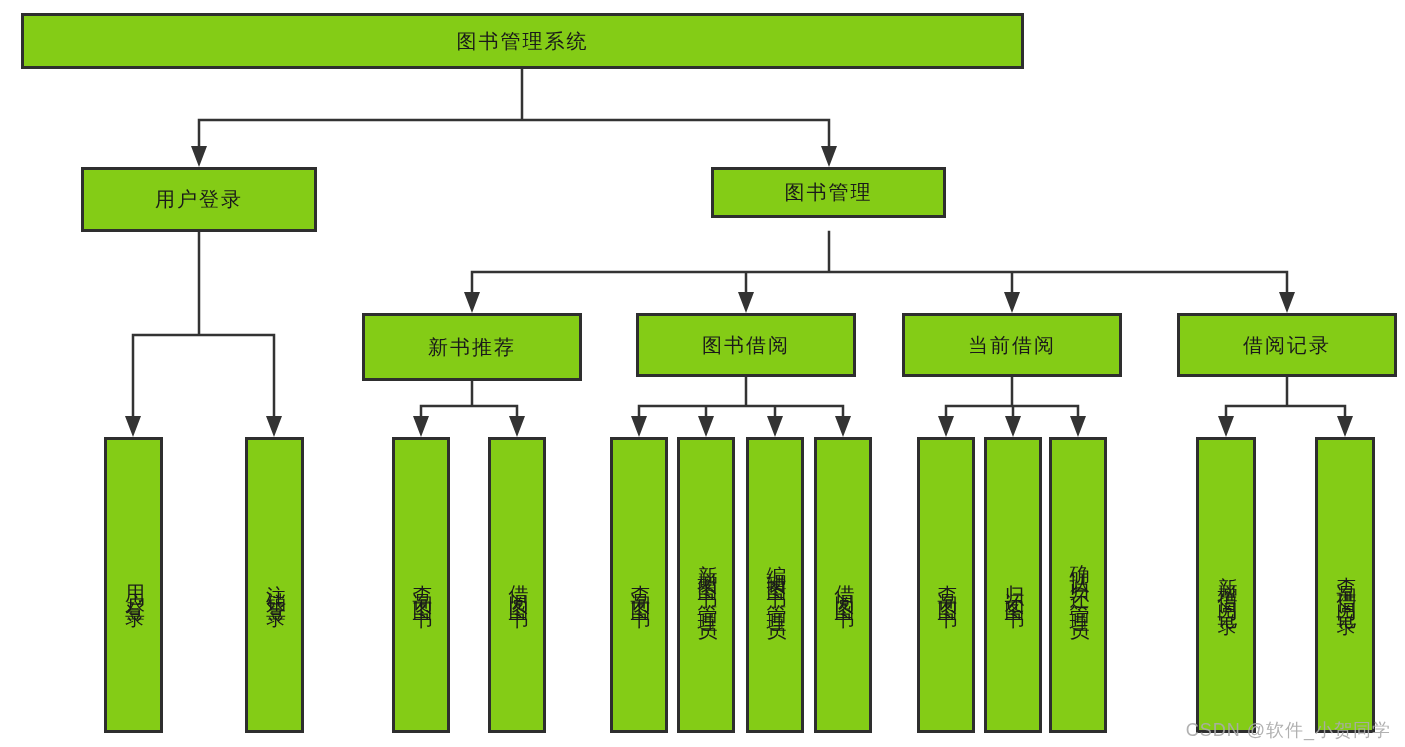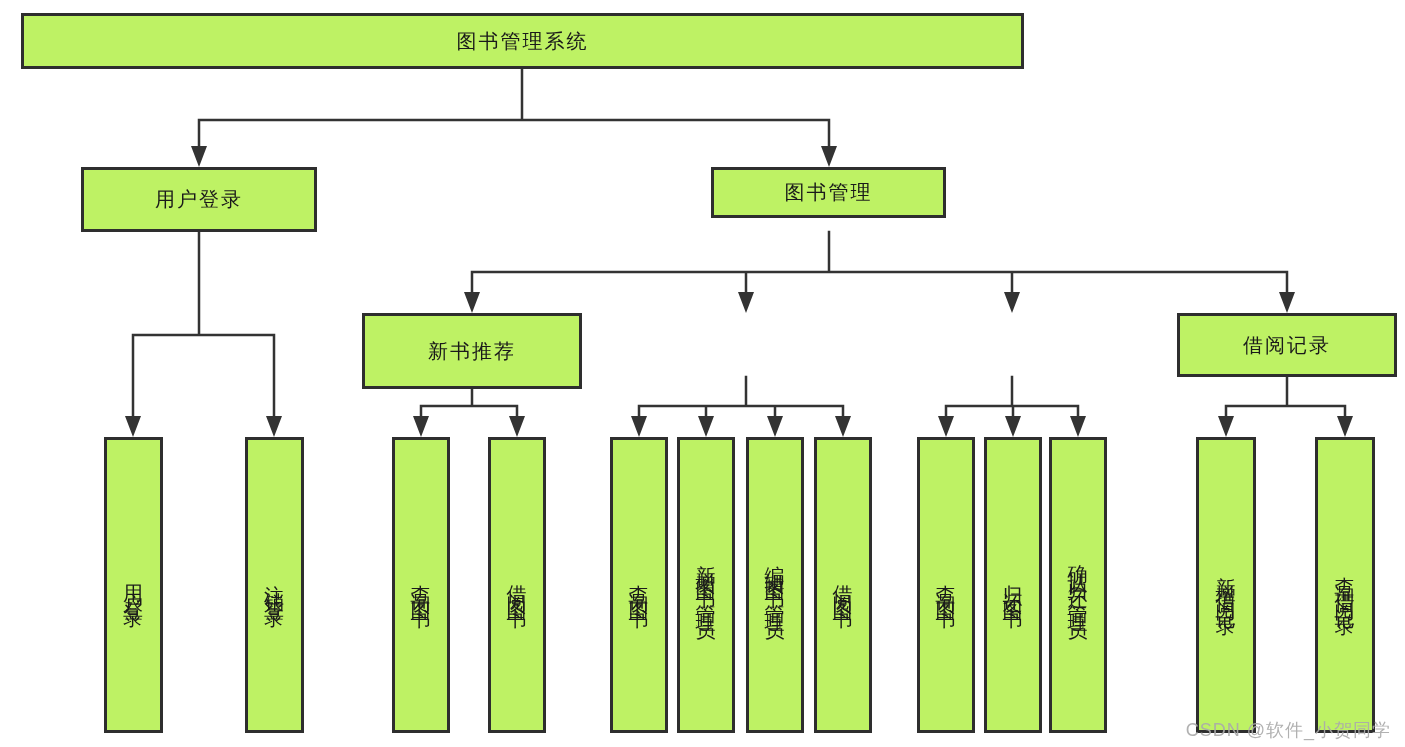--- a/index.html
+++ b/index.html
@@ -13,27 +13,28 @@
     overflow: hidden;
   }
   .connectors {
     position: absolute;
     left: 0; top: 0;
     z-index: 0;
   }
   .node {
     position: absolute;
     box-sizing: border-box;
-    background: #bef264;
+    background: #84cc16;
     border: 3px solid #2e2e2e;
     display: flex;
     align-items: center;
     justify-content: center;
     color: #1a1a1a;
     z-index: 1;
+    font-family: Liberation Mono, monospace;
   }
   .node.h span {
     font-size: 20px;
     letter-spacing: 2px;
     white-space: nowrap;
   }
   .node.v span {
     writing-mode: vertical-rl;
     text-orientation: mixed;
     font-size: 20px;
@@ -117,22 +118,28 @@
     <span>图书管理系统</span>
   </div>
 
   <div class="node h" style="left:81px; top:167px; width:236px; height:65px">
     <span>用户登录</span>
   </div>
   <div class="node h" style="left:711px; top:167px; width:235px; height:51px">
     <span>图书管理</span>
   </div>
 
-  <div class="node h" style="left:362px; top:313px; width:220px; height:76px">
+  <div class="node h" style="left:362px; top:313px; width:220px; height:68px">
     <span>新书推荐</span>
+  </div>
+  <div class="node h" style="left:636px; top:313px; width:220px; height:64px">
+    <span>图书借阅</span>
+  </div>
+  <div class="node h" style="left:902px; top:313px; width:220px; height:64px">
+    <span>当前借阅</span>
   </div>
   <div class="node h" style="left:1177px; top:313px; width:220px; height:64px">
     <span>借阅记录</span>
   </div>
 
   <div class="node v" style="left:104px; top:437px; width:59px; height:296px">
     <span>用户登录</span>
   </div>
   <div class="node v" style="left:245px; top:437px; width:59px; height:296px">
     <span>注销登录</span>

